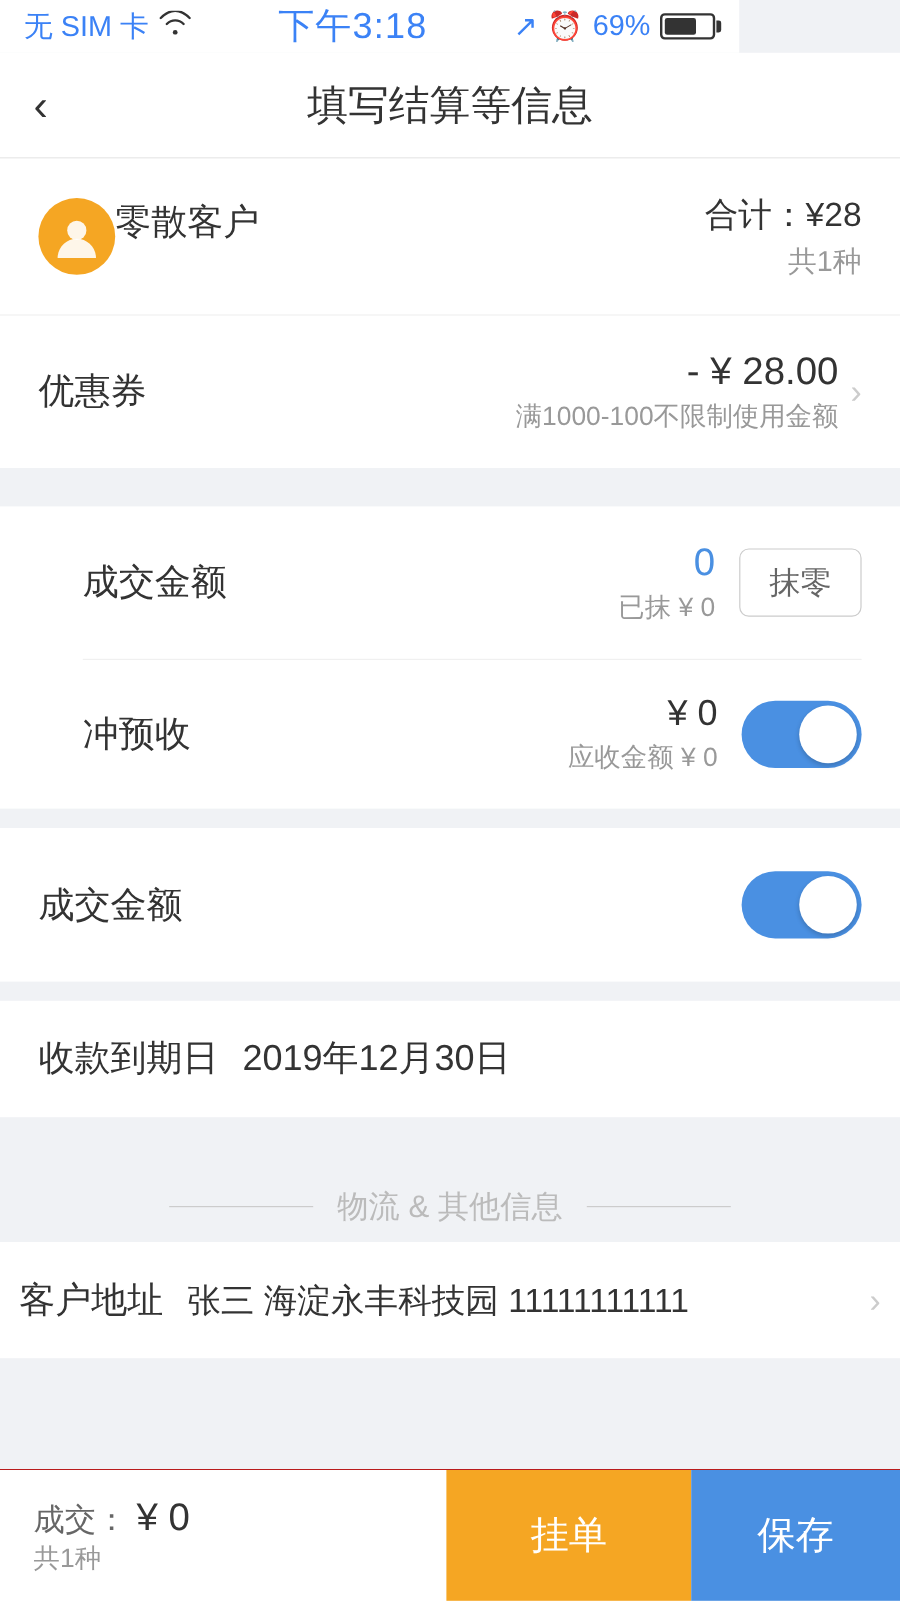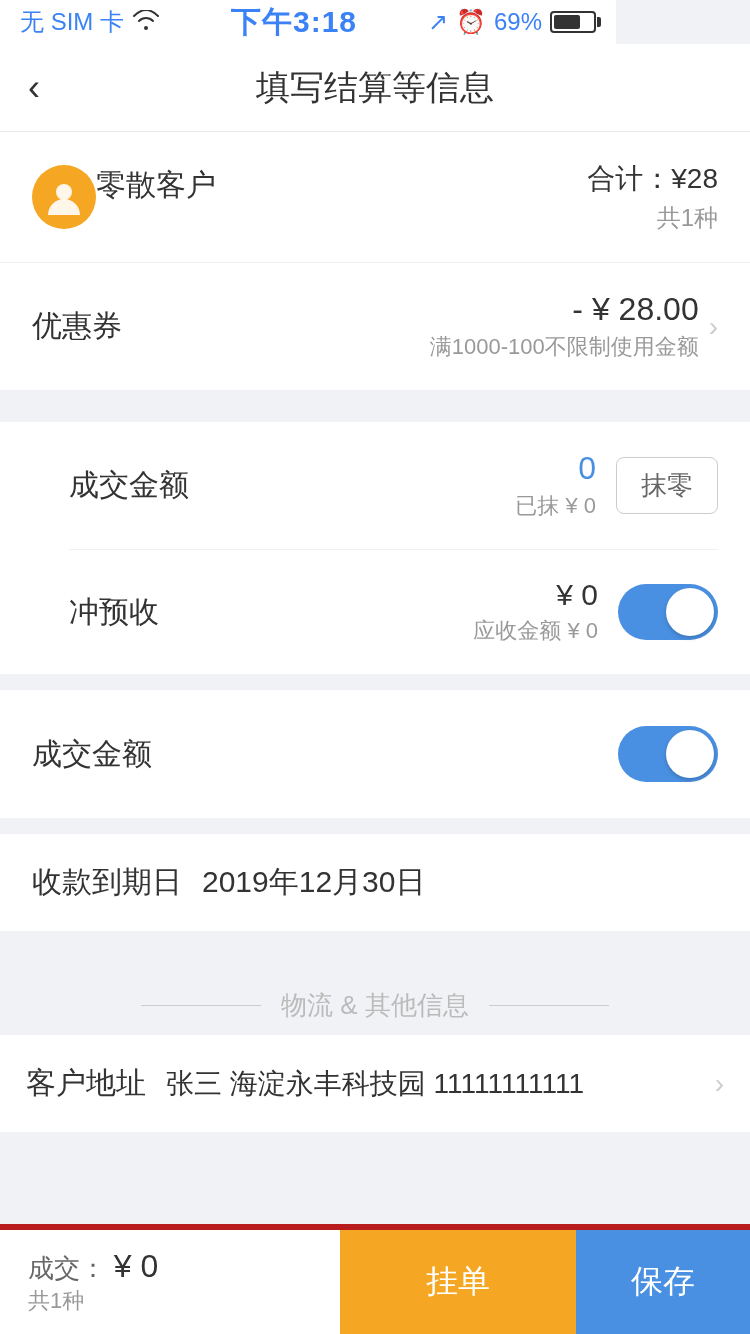--- a/index.html
+++ b/index.html
@@ -20,21 +20,21 @@
       height: 44px;
       background: #fff;
       display: flex;
       align-items: center;
       justify-content: space-between;
       padding: 0 20px;
       font-size: 24px;
       color: #3b82f6;
     }
     .status-left { display: flex; align-items: center; gap: 8px; }
-    .status-center { font-size: 30px; font-weight: 700; letter-spacing: 1px; }
+    .status-center { font-size: 30px; font-weight: 400; letter-spacing: 1px; }
     .status-right { display: flex; align-items: center; gap: 8px; font-size: 24px; }
     .battery-icon {
       width: 46px; height: 22px; border: 2px solid #333; border-radius: 4px; position: relative;
       display: inline-flex; align-items: center; padding: 2px;
     }
     .battery-icon::after {
       content: '';
       position: absolute;
       right: -7px; top: 50%; transform: translateY(-50%);
       width: 4px; height: 10px;
@@ -289,21 +289,21 @@
       content: '';
       display: inline-block;
       width: 120px;
       height: 1px;
       background: #ccc;
     }
 
     
     .address-section {
       background: #fff;
-      padding: 28px 26px;
+      padding: 28px 16px;
       display: flex;
       align-items: center;
       justify-content: space-between;
     }
     .address-label {
       font-size: 30px;
       color: #333;
       flex-shrink: 0;
       margin-right: 20px;
     }
@@ -316,21 +316,21 @@
     
     .bottom-bar {
       position: fixed;
       bottom: 0;
       left: 0;
       width: 750px;
       height: 110px;
       display: flex;
       align-items: stretch;
       background: #fff;
-      border-top: 6px solid #b91c1c;
+      border-top: 1px solid #b91c1c;
     }
     .bottom-info {
       flex: 1;
       display: flex;
       flex-direction: column;
       justify-content: center;
       padding: 0 28px;
     }
     .bottom-deal {
       font-size: 26px;
@@ -339,21 +339,21 @@
     .bottom-deal-amount {
       font-size: 32px;
       color: #333;
       font-weight: 500;
     }
     .bottom-count {
       font-size: 22px;
       color: #999;
     }
     .btn-pending {
-      width: 236px;
+      width: 204px;
       background: #f5a623;
       color: #fff;
       font-size: 32px;
       font-weight: 500;
       display: flex;
       align-items: center;
       justify-content: center;
       cursor: pointer;
     }
     .btn-save {

